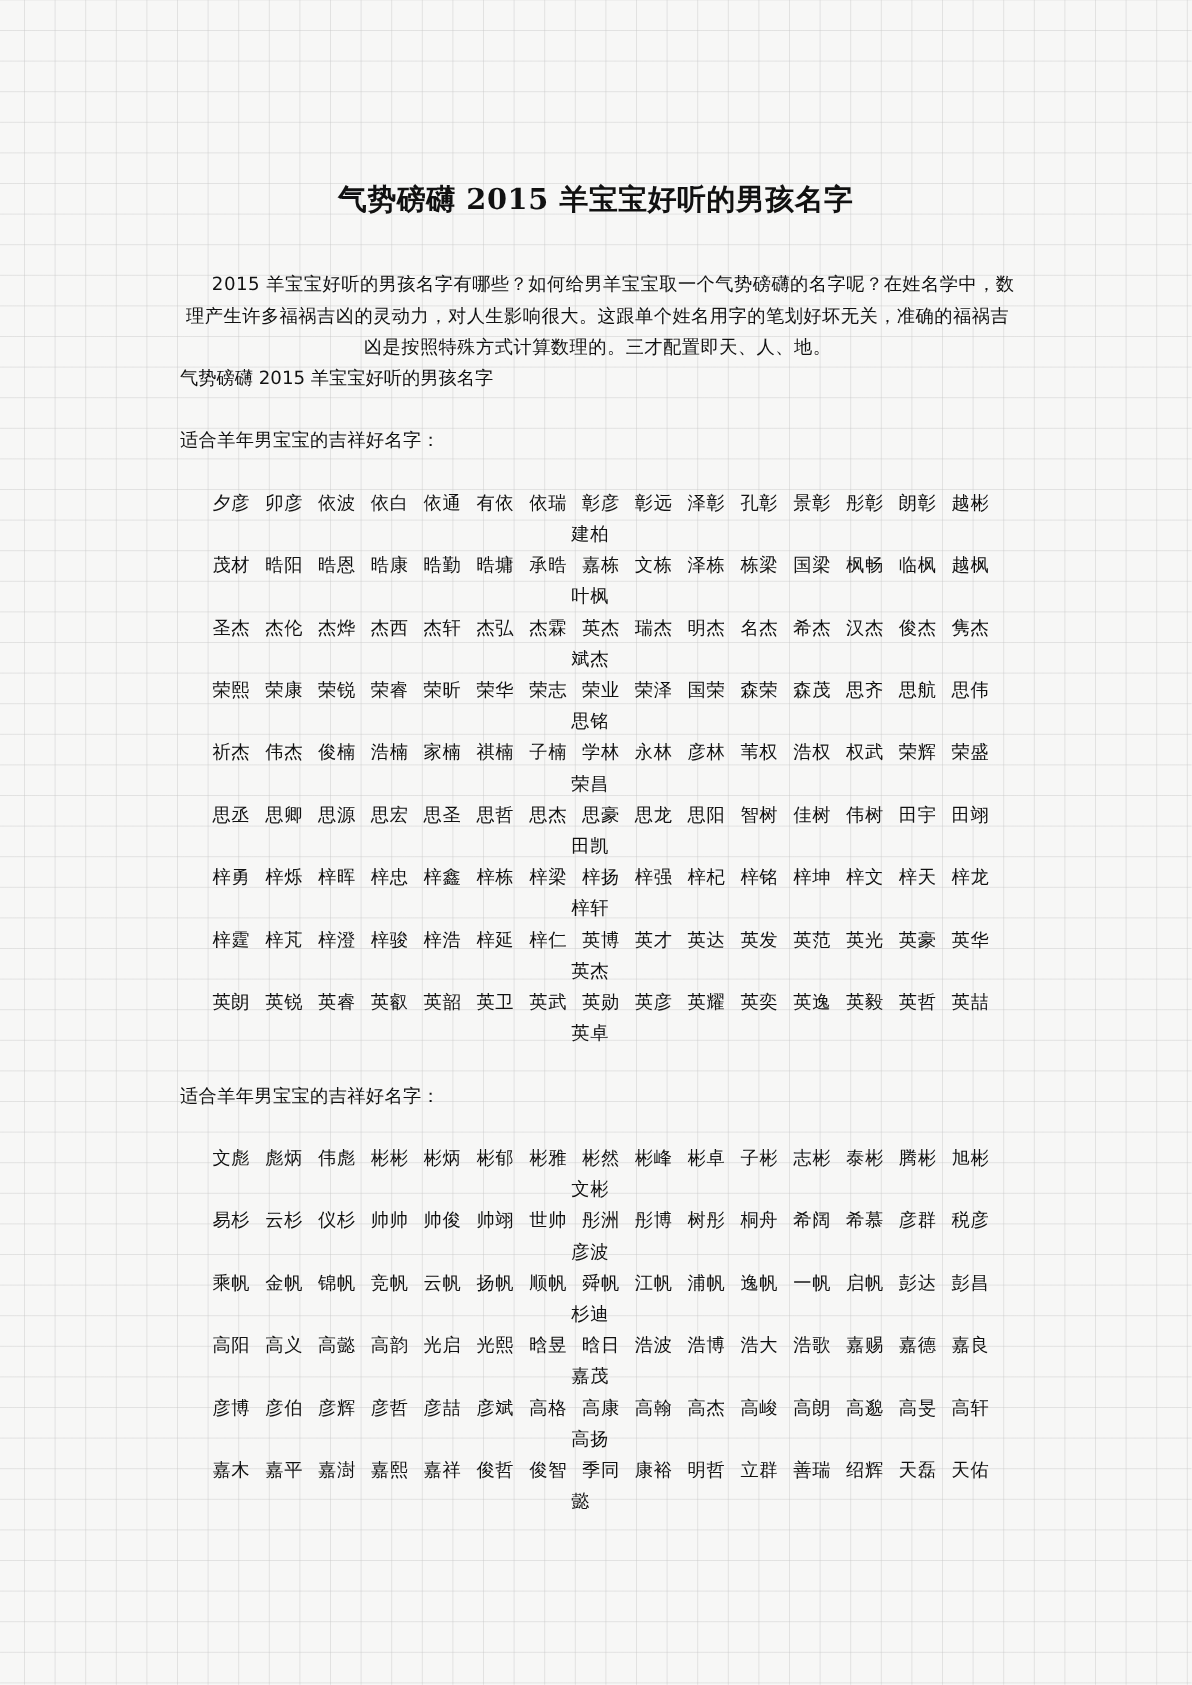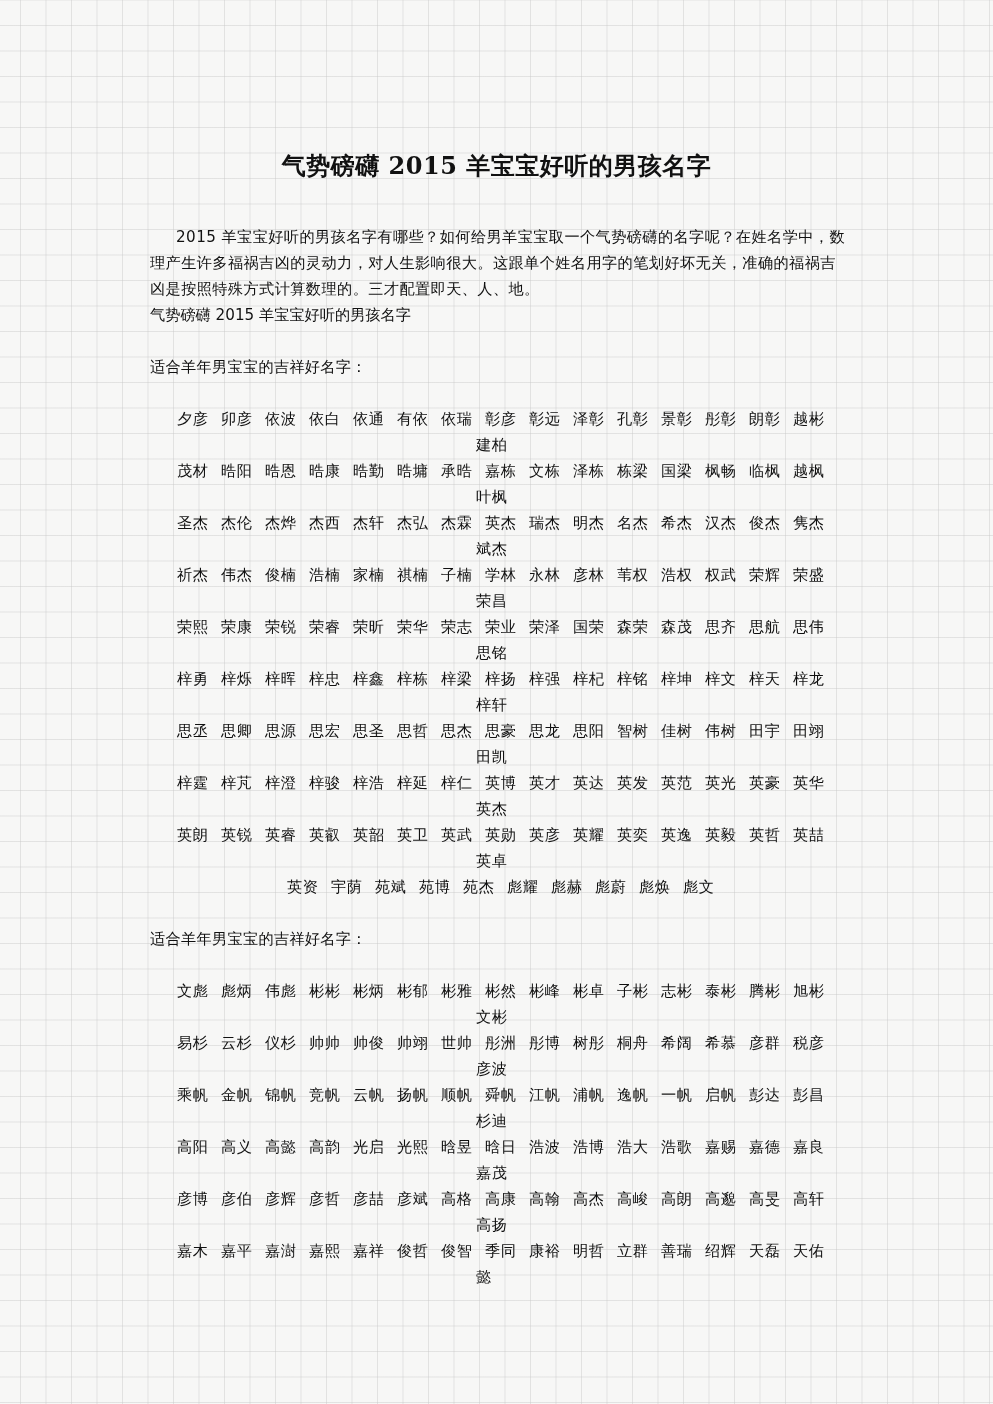--- a/index.html
+++ b/index.html
@@ -40,20 +40,21 @@
       top: 224px;
       left: 0;
       width: 696px;
       font-size: 15.2px;
       line-height: 26px;
     }
     .para {
       margin: 0;
       text-indent: 26px;
       letter-spacing: 0.4px;
+      text-align: center;
     }
     .line { margin: 0; white-space: nowrap; }
     .blank { height: 26px; }
     .names-row {
       display: flex;
       flex-wrap: wrap;
       width: 696px;
       margin: 0;
       padding: 0;
       list-style: none;
@@ -133,92 +134,92 @@
           <span class="name">瑞杰</span>
           <span class="name">明杰</span>
           <span class="name">名杰</span>
           <span class="name">希杰</span>
           <span class="name">汉杰</span>
           <span class="name">俊杰</span>
           <span class="name">隽杰</span>
           <span class="name wrapped">斌杰</span>
         </div>
         <div class="names-row">
+          <span class="name first">荣熙</span>
+          <span class="name">荣康</span>
+          <span class="name">荣锐</span>
+          <span class="name">荣睿</span>
+          <span class="name">荣昕</span>
+          <span class="name">荣华</span>
+          <span class="name">荣志</span>
+          <span class="name">荣业</span>
+          <span class="name">荣泽</span>
+          <span class="name">国荣</span>
+          <span class="name">森荣</span>
+          <span class="name">森茂</span>
+          <span class="name">思齐</span>
+          <span class="name">思航</span>
+          <span class="name">思伟</span>
+          <span class="name wrapped">思铭</span>
+        </div>
+        <div class="names-row">
           <span class="name first">祈杰</span>
           <span class="name">伟杰</span>
           <span class="name">俊楠</span>
           <span class="name">浩楠</span>
           <span class="name">家楠</span>
           <span class="name">祺楠</span>
           <span class="name">子楠</span>
           <span class="name">学林</span>
           <span class="name">永林</span>
           <span class="name">彦林</span>
           <span class="name">苇权</span>
           <span class="name">浩权</span>
           <span class="name">权武</span>
           <span class="name">荣辉</span>
           <span class="name">荣盛</span>
           <span class="name wrapped">荣昌</span>
         </div>
         <div class="names-row">
-          <span class="name first">荣熙</span>
-          <span class="name">荣康</span>
-          <span class="name">荣锐</span>
-          <span class="name">荣睿</span>
-          <span class="name">荣昕</span>
-          <span class="name">荣华</span>
-          <span class="name">荣志</span>
-          <span class="name">荣业</span>
-          <span class="name">荣泽</span>
-          <span class="name">国荣</span>
-          <span class="name">森荣</span>
-          <span class="name">森茂</span>
-          <span class="name">思齐</span>
-          <span class="name">思航</span>
-          <span class="name">思伟</span>
-          <span class="name wrapped">思铭</span>
+          <span class="name first">思丞</span>
+          <span class="name">思卿</span>
+          <span class="name">思源</span>
+          <span class="name">思宏</span>
+          <span class="name">思圣</span>
+          <span class="name">思哲</span>
+          <span class="name">思杰</span>
+          <span class="name">思豪</span>
+          <span class="name">思龙</span>
+          <span class="name">思阳</span>
+          <span class="name">智树</span>
+          <span class="name">佳树</span>
+          <span class="name">伟树</span>
+          <span class="name">田宇</span>
+          <span class="name">田翊</span>
+          <span class="name wrapped">田凯</span>
         </div>
         <div class="names-row">
           <span class="name first">梓勇</span>
           <span class="name">梓烁</span>
           <span class="name">梓晖</span>
           <span class="name">梓忠</span>
           <span class="name">梓鑫</span>
           <span class="name">梓栋</span>
           <span class="name">梓梁</span>
           <span class="name">梓扬</span>
           <span class="name">梓强</span>
           <span class="name">梓杞</span>
           <span class="name">梓铭</span>
           <span class="name">梓坤</span>
           <span class="name">梓文</span>
           <span class="name">梓天</span>
           <span class="name">梓龙</span>
           <span class="name wrapped">梓轩</span>
         </div>
         <div class="names-row">
-          <span class="name first">思丞</span>
-          <span class="name">思卿</span>
-          <span class="name">思源</span>
-          <span class="name">思宏</span>
-          <span class="name">思圣</span>
-          <span class="name">思哲</span>
-          <span class="name">思杰</span>
-          <span class="name">思豪</span>
-          <span class="name">思龙</span>
-          <span class="name">思阳</span>
-          <span class="name">智树</span>
-          <span class="name">佳树</span>
-          <span class="name">伟树</span>
-          <span class="name">田宇</span>
-          <span class="name">田翊</span>
-          <span class="name wrapped">田凯</span>
-        </div>
-        <div class="names-row">
           <span class="name first">梓霆</span>
           <span class="name">梓芃</span>
           <span class="name">梓澄</span>
           <span class="name">梓骏</span>
           <span class="name">梓浩</span>
           <span class="name">梓延</span>
           <span class="name">梓仁</span>
           <span class="name">英博</span>
           <span class="name">英才</span>
           <span class="name">英达</span>
@@ -240,32 +241,20 @@
           <span class="name">英勋</span>
           <span class="name">英彦</span>
           <span class="name">英耀</span>
           <span class="name">英奕</span>
           <span class="name">英逸</span>
           <span class="name">英毅</span>
           <span class="name">英哲</span>
           <span class="name">英喆</span>
           <span class="name wrapped">英卓</span>
         </div>
-        <div class="names-row">
-          <span class="name first">英资</span>
-          <span class="name">宇荫</span>
-          <span class="name">苑斌</span>
-          <span class="name">苑博</span>
-          <span class="name">苑杰</span>
-          <span class="name">彪耀</span>
-          <span class="name">彪赫</span>
-          <span class="name">彪蔚</span>
-          <span class="name">彪焕</span>
-          <span class="name">彪文</span>
-        </div>
       </div>
     <div class="blank"></div>
 
     <p class="section-heading">适合羊年男宝宝的吉祥好名字：</p>
     <div class="blank"></div>
     <div id="section-1-names">
         <div class="names-row">
           <span class="name first">文彪</span>
           <span class="name">彪炳</span>
           <span class="name">伟彪</span>

